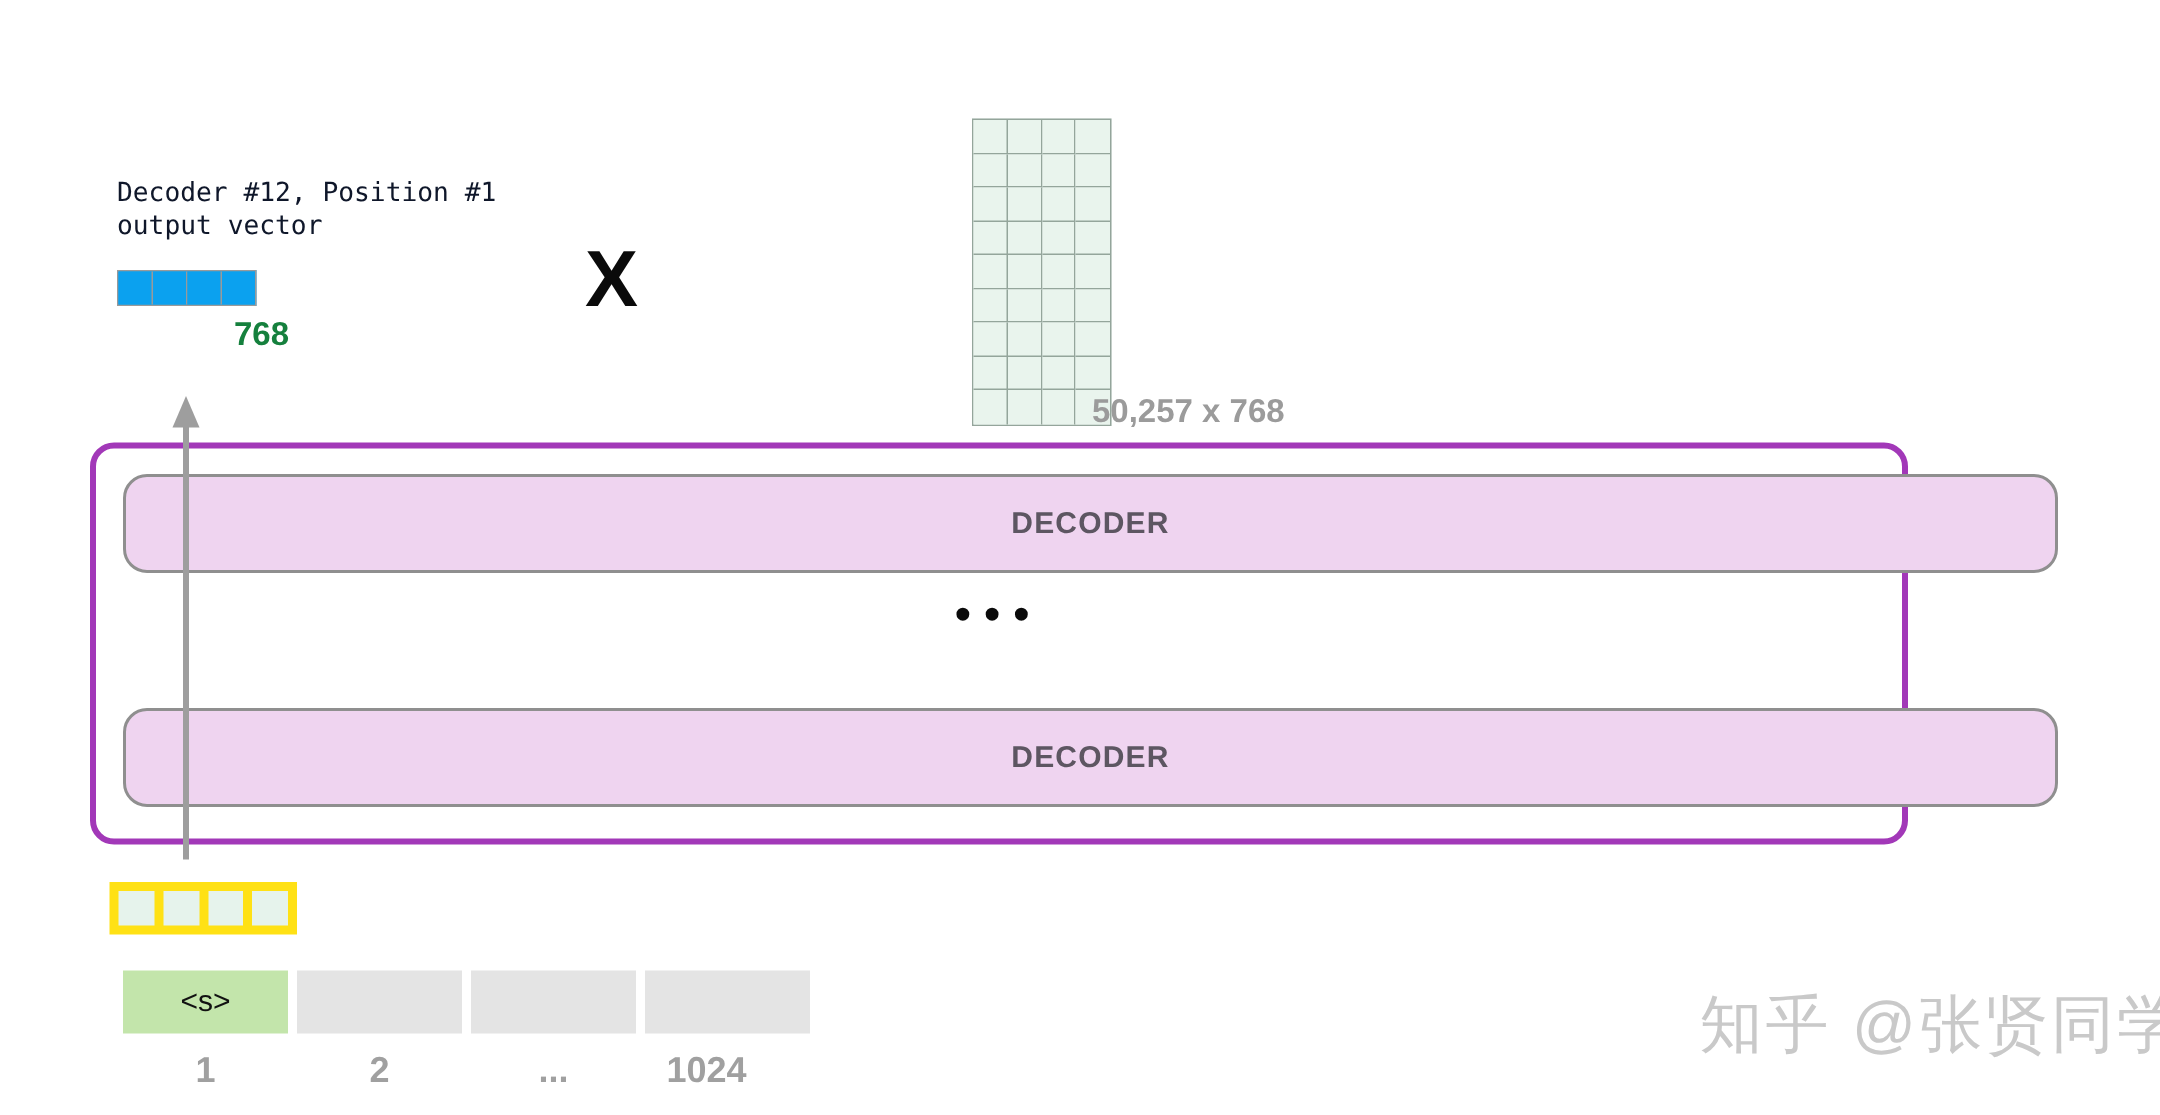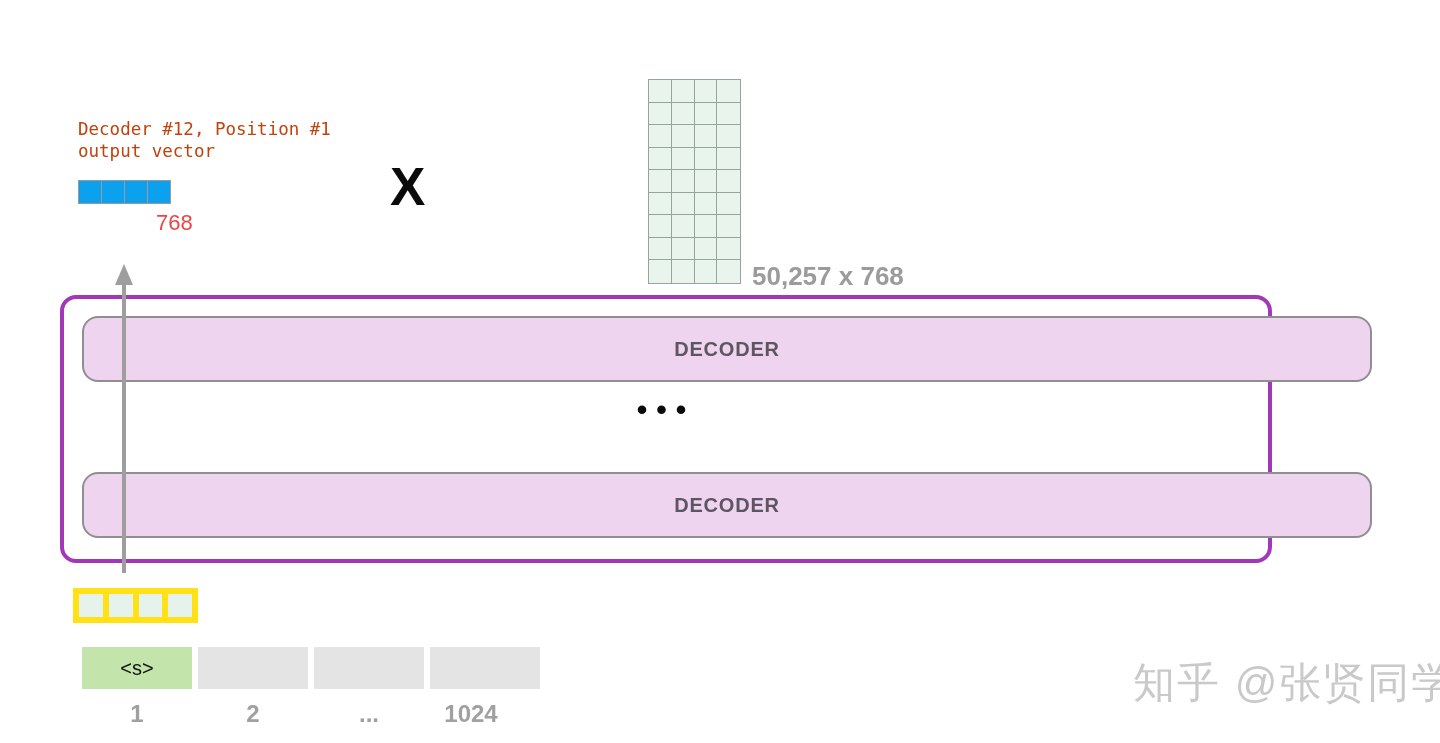--- a/index.html
+++ b/index.html
@@ -36,52 +36,52 @@
   }
   .te-matrix .gcell {
     border-right: 1px solid #94a59b;
     border-bottom: 1px solid #94a59b;
     background: #e9f4ed;
   }
   .te-matrix .gcell:nth-child(4n) { border-right: none; }
   .te-matrix .gcell:nth-child(n+33) { border-bottom: none; }
   .matrix-dims {
     position: absolute;
-    left: 752px; top: 261px;
-    color: #9b9b9b; font-weight: bold; font-size: 26px;
+    left: 728px; top: 261px;
+    color: #9b9b9b; font-weight: bold; font-size: 22px;
   }
 
   
   .ov-label {
     position: absolute;
     left: 78px; top: 118px;
     font-family: "DejaVu Sans Mono", "Liberation Mono", monospace;
     font-size: 17.5px;
     line-height: 22px;
-    color: #c2410c;
+    color: #0f172a;
     white-space: pre;
   }
   .ov-vector {
     position: absolute;
     left: 78px; top: 180px;
     width: 93px; height: 24px;
     display: flex;
     border: 1.5px solid #9a9a9a;
     background: #0ba1ef;
   }
   .ov-vector .cell {
     flex: 1;
     background: #0ba1ef;
     border-right: 1.5px solid #9a9a9a;
   }
   .ov-vector .cell:last-child { border-right: none; }
   .ov-dim {
     position: absolute;
     left: 156px; top: 210px;
-    color: #ef4444; font-weight: normal; font-size: 22px;
+    color: #15803d; font-weight: bold; font-size: 22px;
   }
 
   
   .mult-x {
     position: absolute;
     left: 390px; top: 156px;
     font-size: 53px;
     font-weight: 600;
     color: #0a0a0a;
     letter-spacing: 0;

